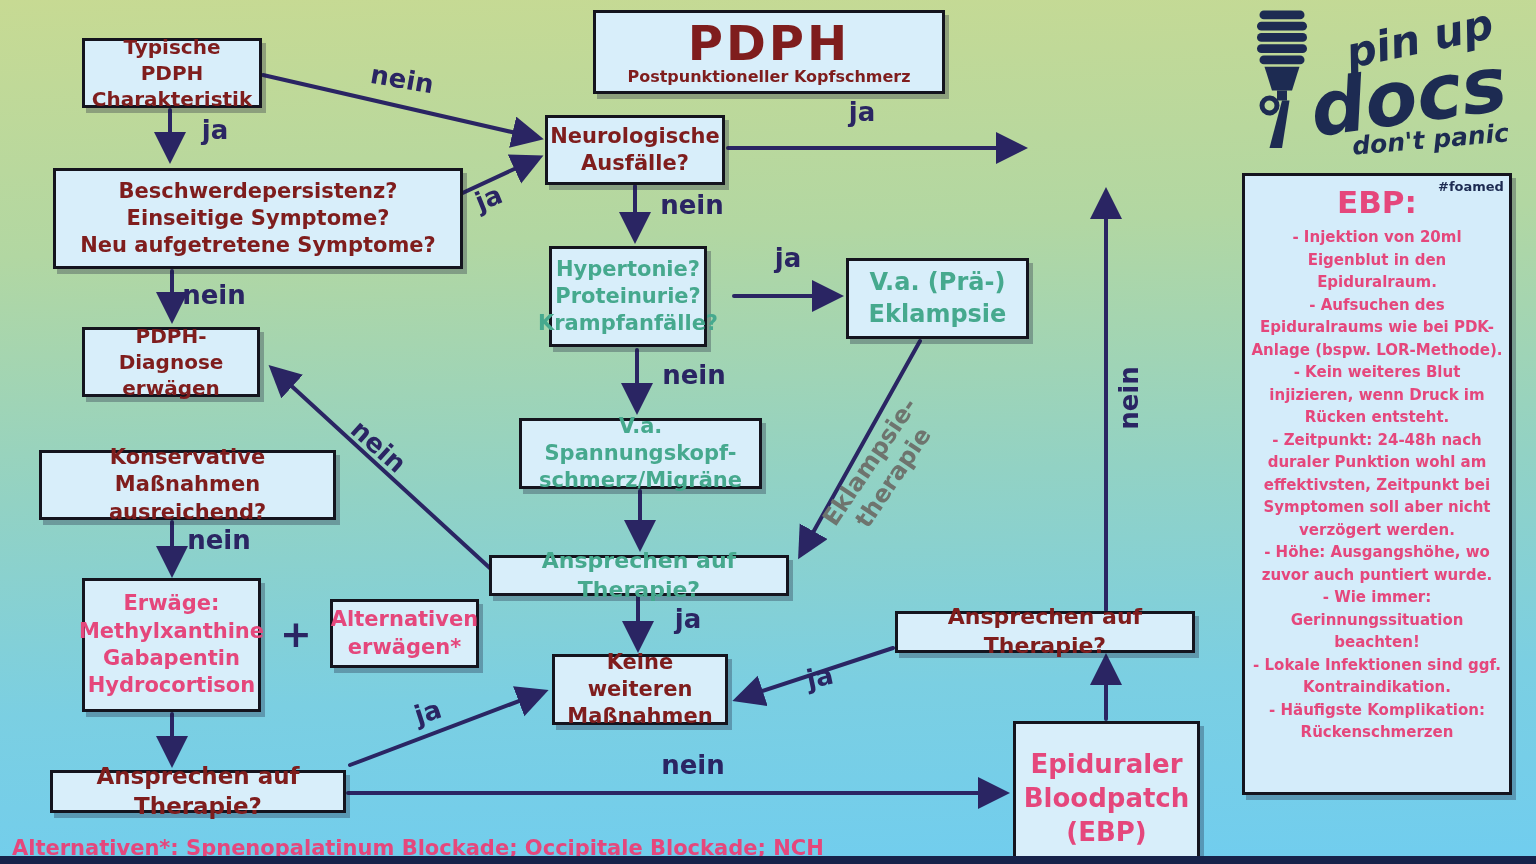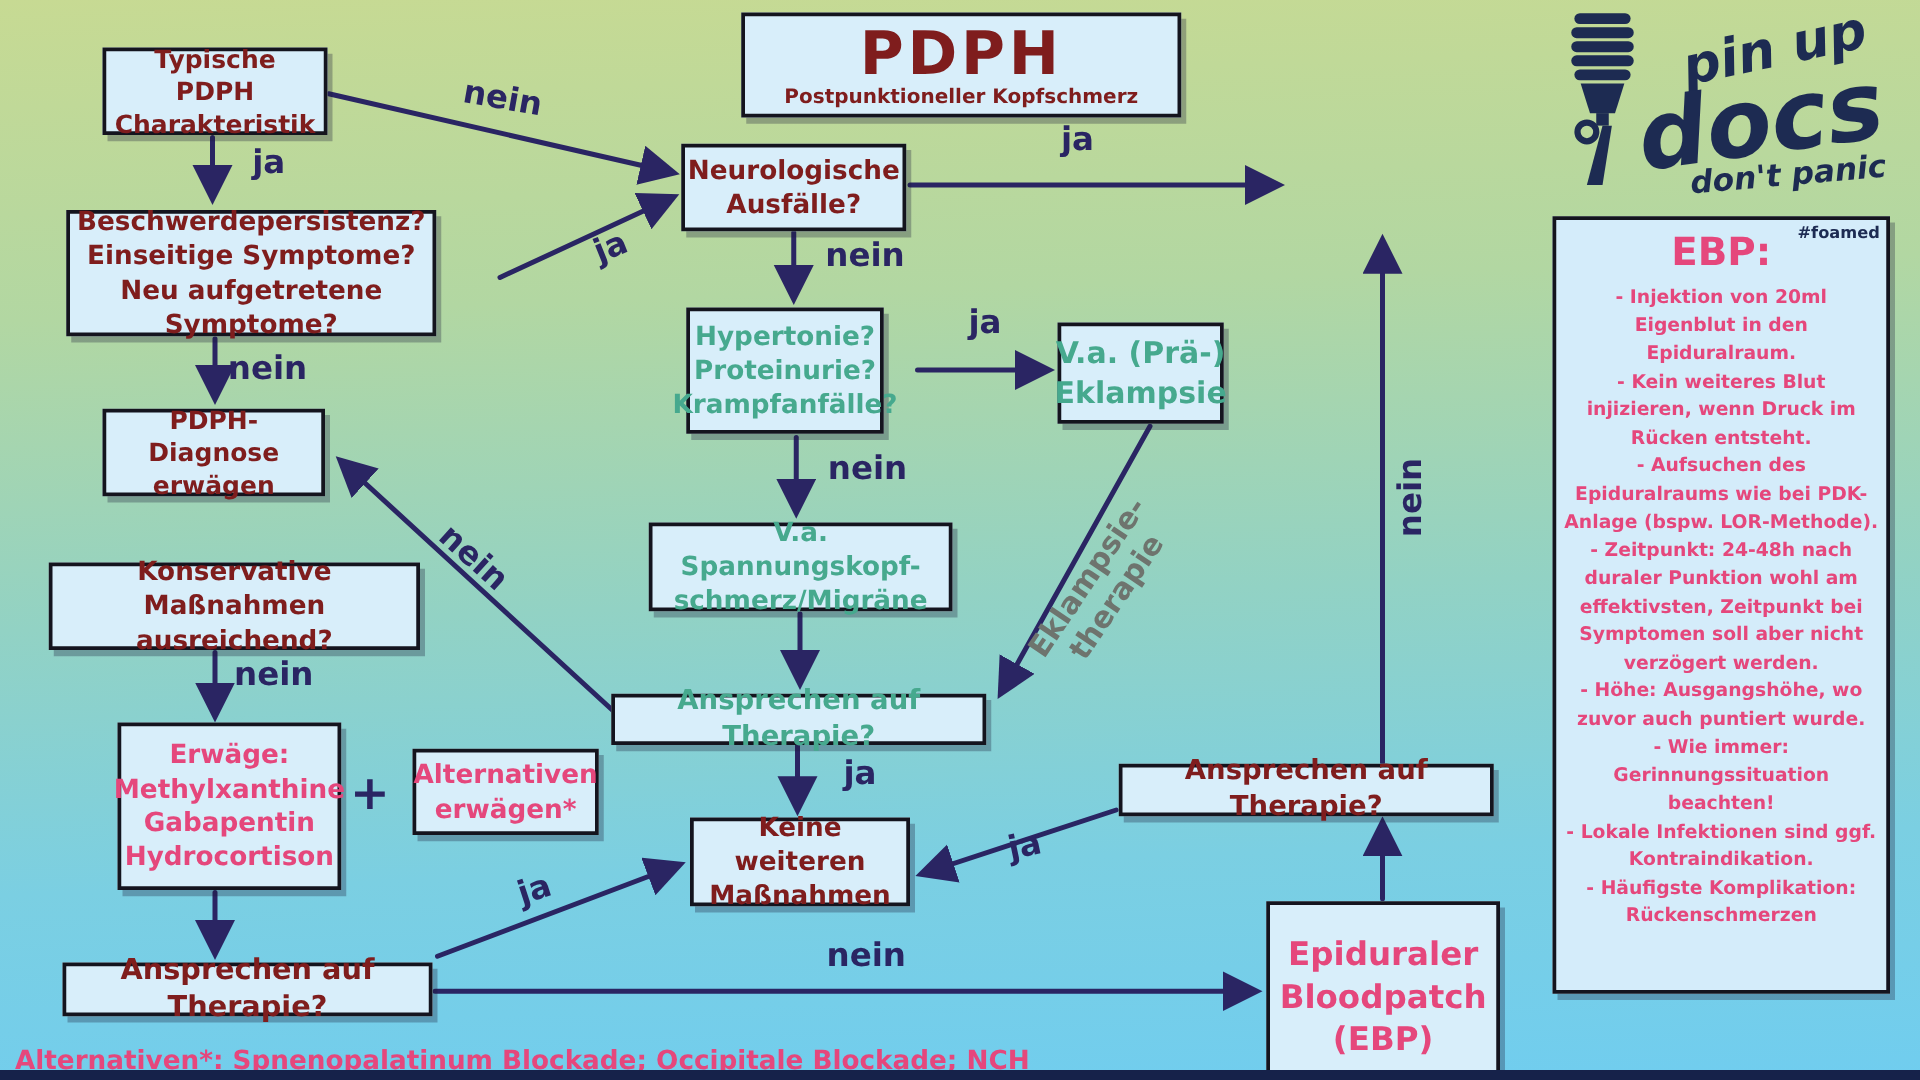--- a/index.html
+++ b/index.html
@@ -62,37 +62,37 @@
     </g>
   </svg>
 
   <div class="node titlebox" style="left:593px;top:10px;width:352px;height:84px;">
     <div class="navy title-main">PDPH</div>
     <div class="navy title-sub">Postpunktioneller Kopfschmerz</div>
   </div>
 
   <div class="node navy" style="left:82px;top:38px;width:180px;height:70px;font-size:20px;">Typische PDPH
 Charakteristik</div>
-  <div class="node navy" style="left:53px;top:168px;width:296px;height:101px;font-size:21px;">Beschwerdepersistenz?
+  <div class="node navy" style="left:53px;top:168px;width:410px;height:101px;font-size:21px;">Beschwerdepersistenz?
 Einseitige Symptome?
 Neu aufgetretene Symptome?</div>
   <div class="node navy" style="left:545px;top:115px;width:180px;height:70px;font-size:21px;">Neurologische
 Ausfälle?</div>
   <div class="node green" style="left:549px;top:246px;width:158px;height:101px;font-size:21px;">Hypertonie?
 Proteinurie?
 Krampfanfälle?</div>
-  <div class="node green" style="left:846px;top:258px;width:133px;height:81px;font-size:24px;">V.a. (Prä-)
+  <div class="node green" style="left:846px;top:258px;width:183px;height:81px;font-size:24px;">V.a. (Prä-)
 Eklampsie</div>
   <div class="node green" style="left:519px;top:418px;width:243px;height:71px;font-size:21px;">V.a. Spannungskopf-
 schmerz/Migräne</div>
   <div class="node navy" style="left:82px;top:327px;width:178px;height:70px;font-size:20px;">PDPH-Diagnose
 erwägen</div>
   <div class="node navy" style="left:39px;top:450px;width:297px;height:70px;font-size:21px;text-align:center;">Konservative Maßnahmen
 ausreichend?</div>
-  <div class="node pink" style="left:82px;top:578px;width:179px;height:134px;font-size:21px;margin-left:12px;">Erwäge:
+  <div class="node pink" style="left:82px;top:578px;width:179px;height:134px;font-size:21px;">Erwäge:
 Methylxanthine
 Gabapentin
 Hydrocortison</div>
   <div class="plus" style="left:296px;top:634px;">+</div>
   <div class="node pink" style="left:330px;top:599px;width:149px;height:69px;font-size:21px;">Alternativen
 erwägen*</div>
   <div class="node green" style="left:489px;top:555px;width:300px;height:41px;font-size:22px;">Ansprechen auf Therapie?</div>
   <div class="node navy" style="left:552px;top:654px;width:176px;height:71px;font-size:21px;">Keine weiteren
 Maßnahmen</div>
   <div class="node navy" style="left:50px;top:770px;width:296px;height:43px;font-size:23px;">Ansprechen auf Therapie?</div>
@@ -115,22 +115,22 @@
   <div class="el" style="left:428px;top:713px;transform:translate(-50%,-50%) rotate(-18deg);">ja</div>
   <div class="el" style="left:693px;top:766px;">nein</div>
   <div class="el" style="left:820px;top:678px;transform:translate(-50%,-50%) rotate(-12deg);">ja</div>
   <div class="el" style="left:1130px;top:398px;transform:translate(-50%,-50%) rotate(-90deg);">nein</div>
   <div class="el gray" style="left:882px;top:470px;font-size:24px;transform:translate(-50%,-50%) rotate(-56deg);color:#6e746e;">Eklampsie-
 therapie</div>
 
   <div class="panel">
     <div class="panel-title">EBP:</div>
     <div class="panel-item">- Injektion von 20ml Eigenblut in den Epiduralraum.</div>
+    <div class="panel-item">- Aufsuchen des Epiduralraums wie bei PDK-Anlage (bspw. LOR-Methode).</div>
     <div class="panel-item">- Kein weiteres Blut injizieren, wenn Druck im Rücken entsteht.</div>
-    <div class="panel-item">- Aufsuchen des Epiduralraums wie bei PDK-Anlage (bspw. LOR-Methode).</div>
     <div class="panel-item">- Zeitpunkt: 24-48h nach duraler Punktion wohl am effektivsten, Zeitpunkt bei Symptomen soll aber nicht verzögert werden.</div>
     <div class="panel-item">- Höhe: Ausgangshöhe, wo zuvor auch puntiert wurde.</div>
     <div class="panel-item">- Wie immer: Gerinnungssituation beachten!</div>
     <div class="panel-item">- Lokale Infektionen sind ggf. Kontraindikation.</div>
     <div class="panel-item">- Häufigste Komplikation: Rückenschmerzen</div>
   </div>
 
   <svg class="logo" style="left:1246px;top:8px;" width="72" height="150" viewBox="0 0 56 120">
     <g fill="#1d2b52">
       <rect x="10" y="2" width="36" height="7" rx="3.5"></rect>

